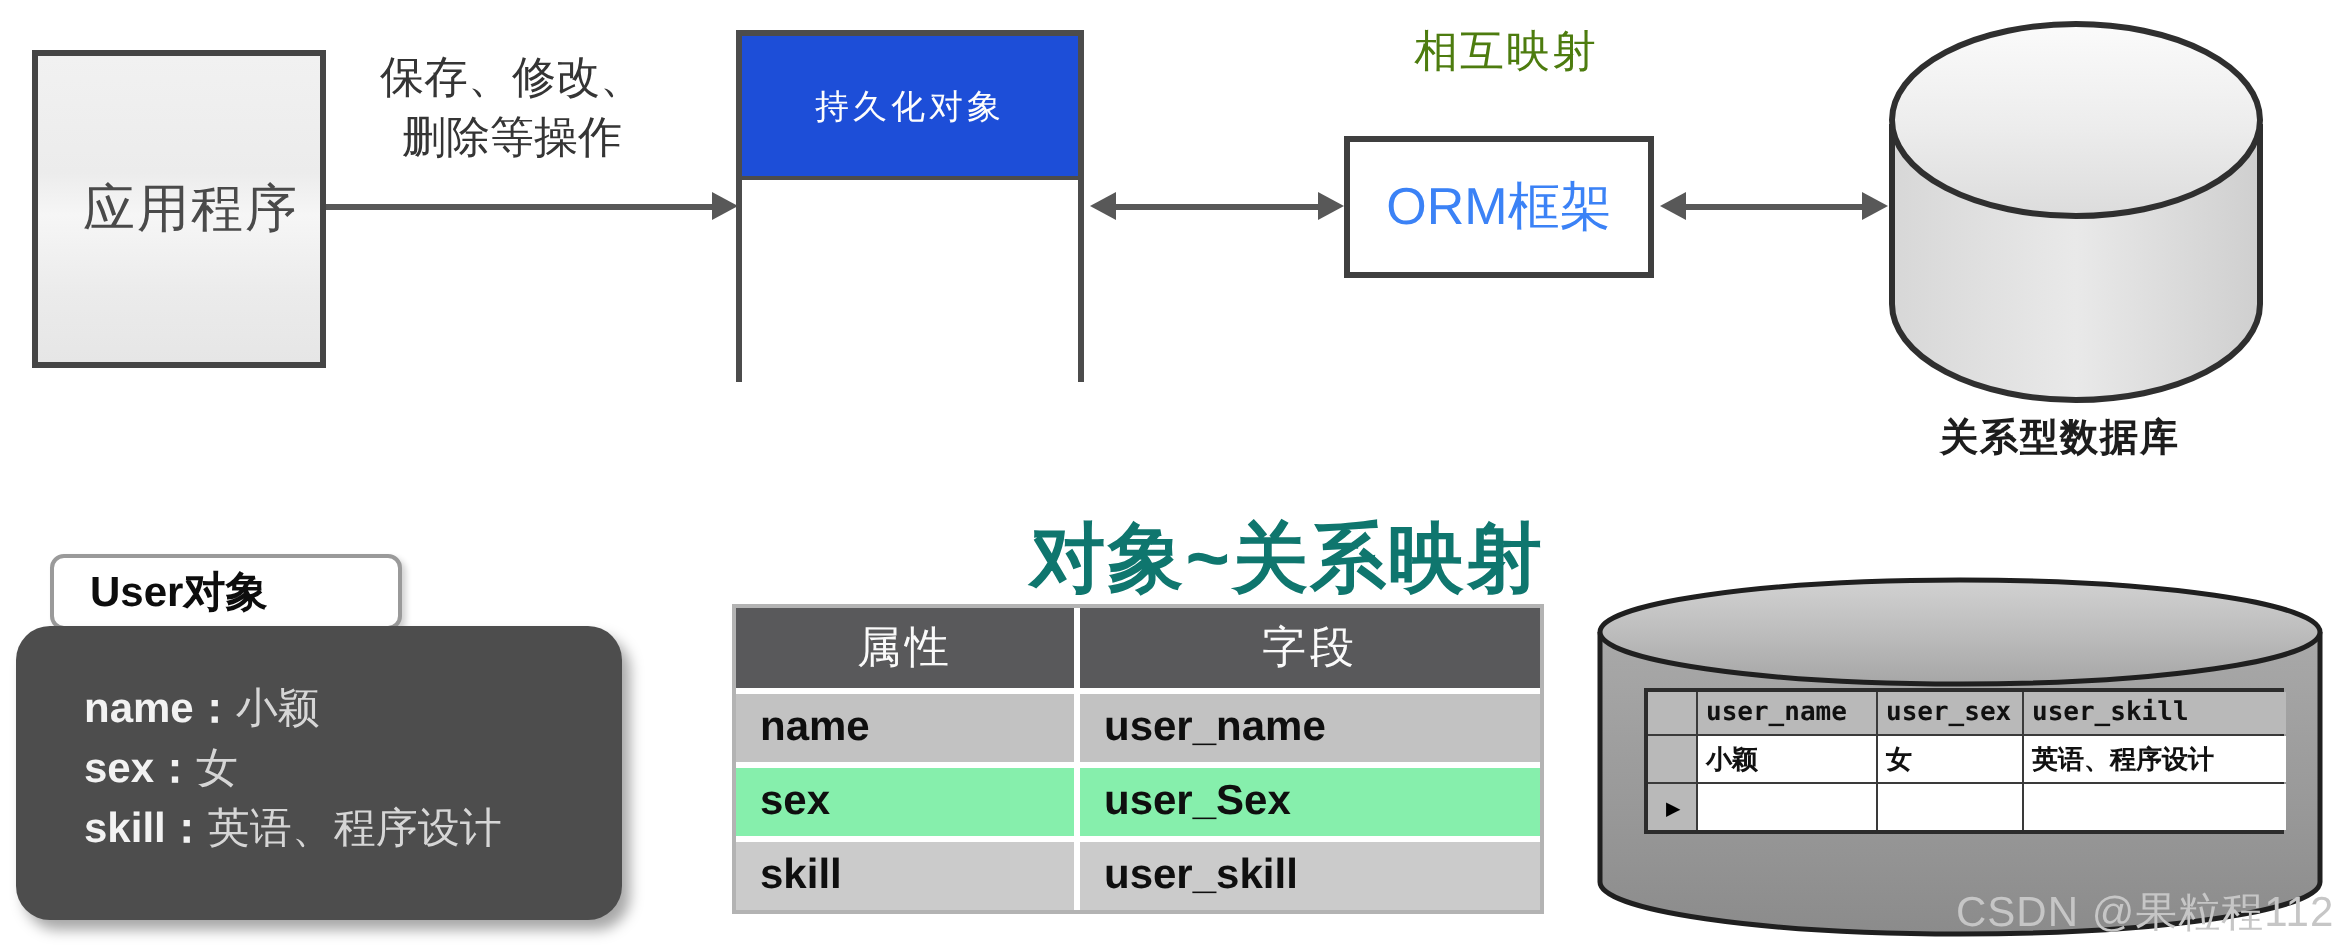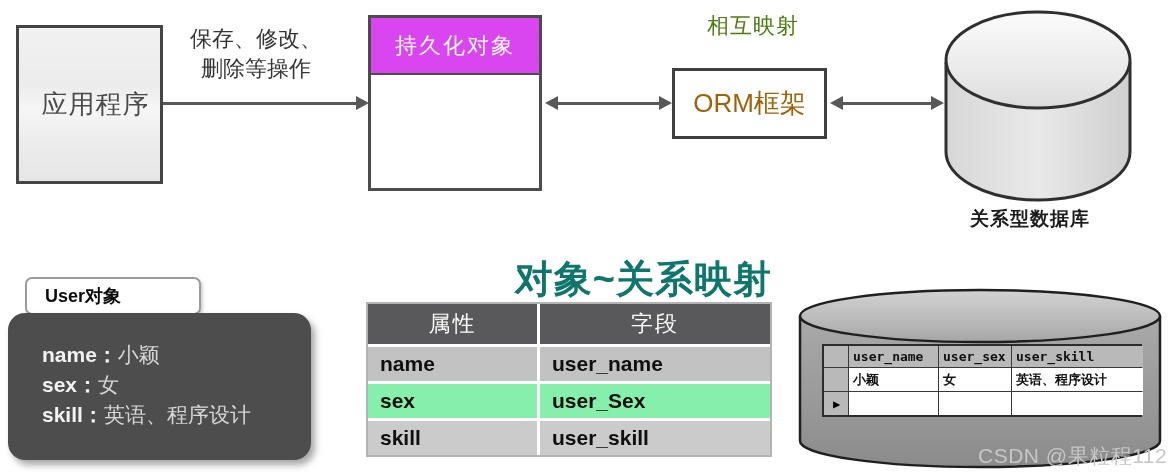--- a/index.html
+++ b/index.html
@@ -10,29 +10,29 @@
   
   .box{position:absolute;box-sizing:border-box;background:#fff;border:3px solid #454545;}
   .app-box{
     left:16px;top:25px;width:147px;height:159px;
     background:linear-gradient(180deg,#f1f1f1 0%,#ececec 38%,#f6f6f6 52%,#ebebeb 78%,#e6e6e6 100%);
     display:flex;align-items:center;justify-content:center;
     font-size:26px;color:#4a4a4a;letter-spacing:1px;padding-left:12px;
   }
   .persist-box{left:368px;top:15px;width:174px;height:176px;border-color:#4c4c4c;}
   .persist-header{
-    box-sizing:border-box;height:57px;background:#d946ef;border-bottom:2px solid #4c4c4c;
+    box-sizing:border-box;height:72px;background:#1d4ed8;border-bottom:2px solid #4c4c4c;
     display:flex;align-items:center;justify-content:center;
-    color:#fdfdfd;font-size:22px;letter-spacing:2px;
+    color:#fdfdfd;font-size:17px;letter-spacing:2px;
   }
   .persist-body{height:calc(100% - 59px);background:#fff;}
   .orm-box{
     left:672px;top:68px;width:155px;height:71px;border-color:#3f3f3f;
     display:flex;align-items:center;justify-content:center;
-    font-size:26px;color:#a16207;
+    font-size:26px;color:#3b82f6;
   }
   
   .ops-label{
     position:absolute;left:170px;top:24px;width:172px;text-align:center;
     font-size:22px;line-height:1.35;color:#353535;
   }
   .mutual-label{
     position:absolute;left:678px;top:11px;width:150px;text-align:center;
     font-size:22px;color:#4d7c0f;letter-spacing:1px;
   }
@@ -44,21 +44,21 @@
   .h-line{position:absolute;height:3px;background:#585858;}
   .ah{position:absolute;width:0;height:0;border-top:7px solid transparent;border-bottom:7px solid transparent;}
   .ah-right{border-left:13px solid #585858;}
   .ah-left{border-right:13px solid #585858;}
   
   .user-tab{
     position:absolute;left:25px;top:277px;width:176px;height:38px;box-sizing:border-box;
     background:#fff;border:2px solid #9a9a9a;border-radius:7px;
     box-shadow:2px 2px 3px rgba(0,0,0,0.18);
     display:flex;align-items:center;padding-left:18px;
-    font-size:18px;font-weight:bold;color:#0d0d0d;z-index:1;
+    font-size:21px;font-weight:bold;color:#0d0d0d;z-index:1;
   }
   .user-body{
     position:absolute;left:8px;top:313px;width:303px;height:147px;box-sizing:border-box;
     background:#4d4d4d;border-radius:17px;box-shadow:4px 5px 7px rgba(0,0,0,0.35);
     padding:27px 10px 0 22px;z-index:2;
     font-size:21px;line-height:30px;
   }
   .user-line .f-label{font-weight:bold;color:#f2f2f2;margin-left:12px;}
   .user-line .f-value{color:#d6d6d6;}
   

